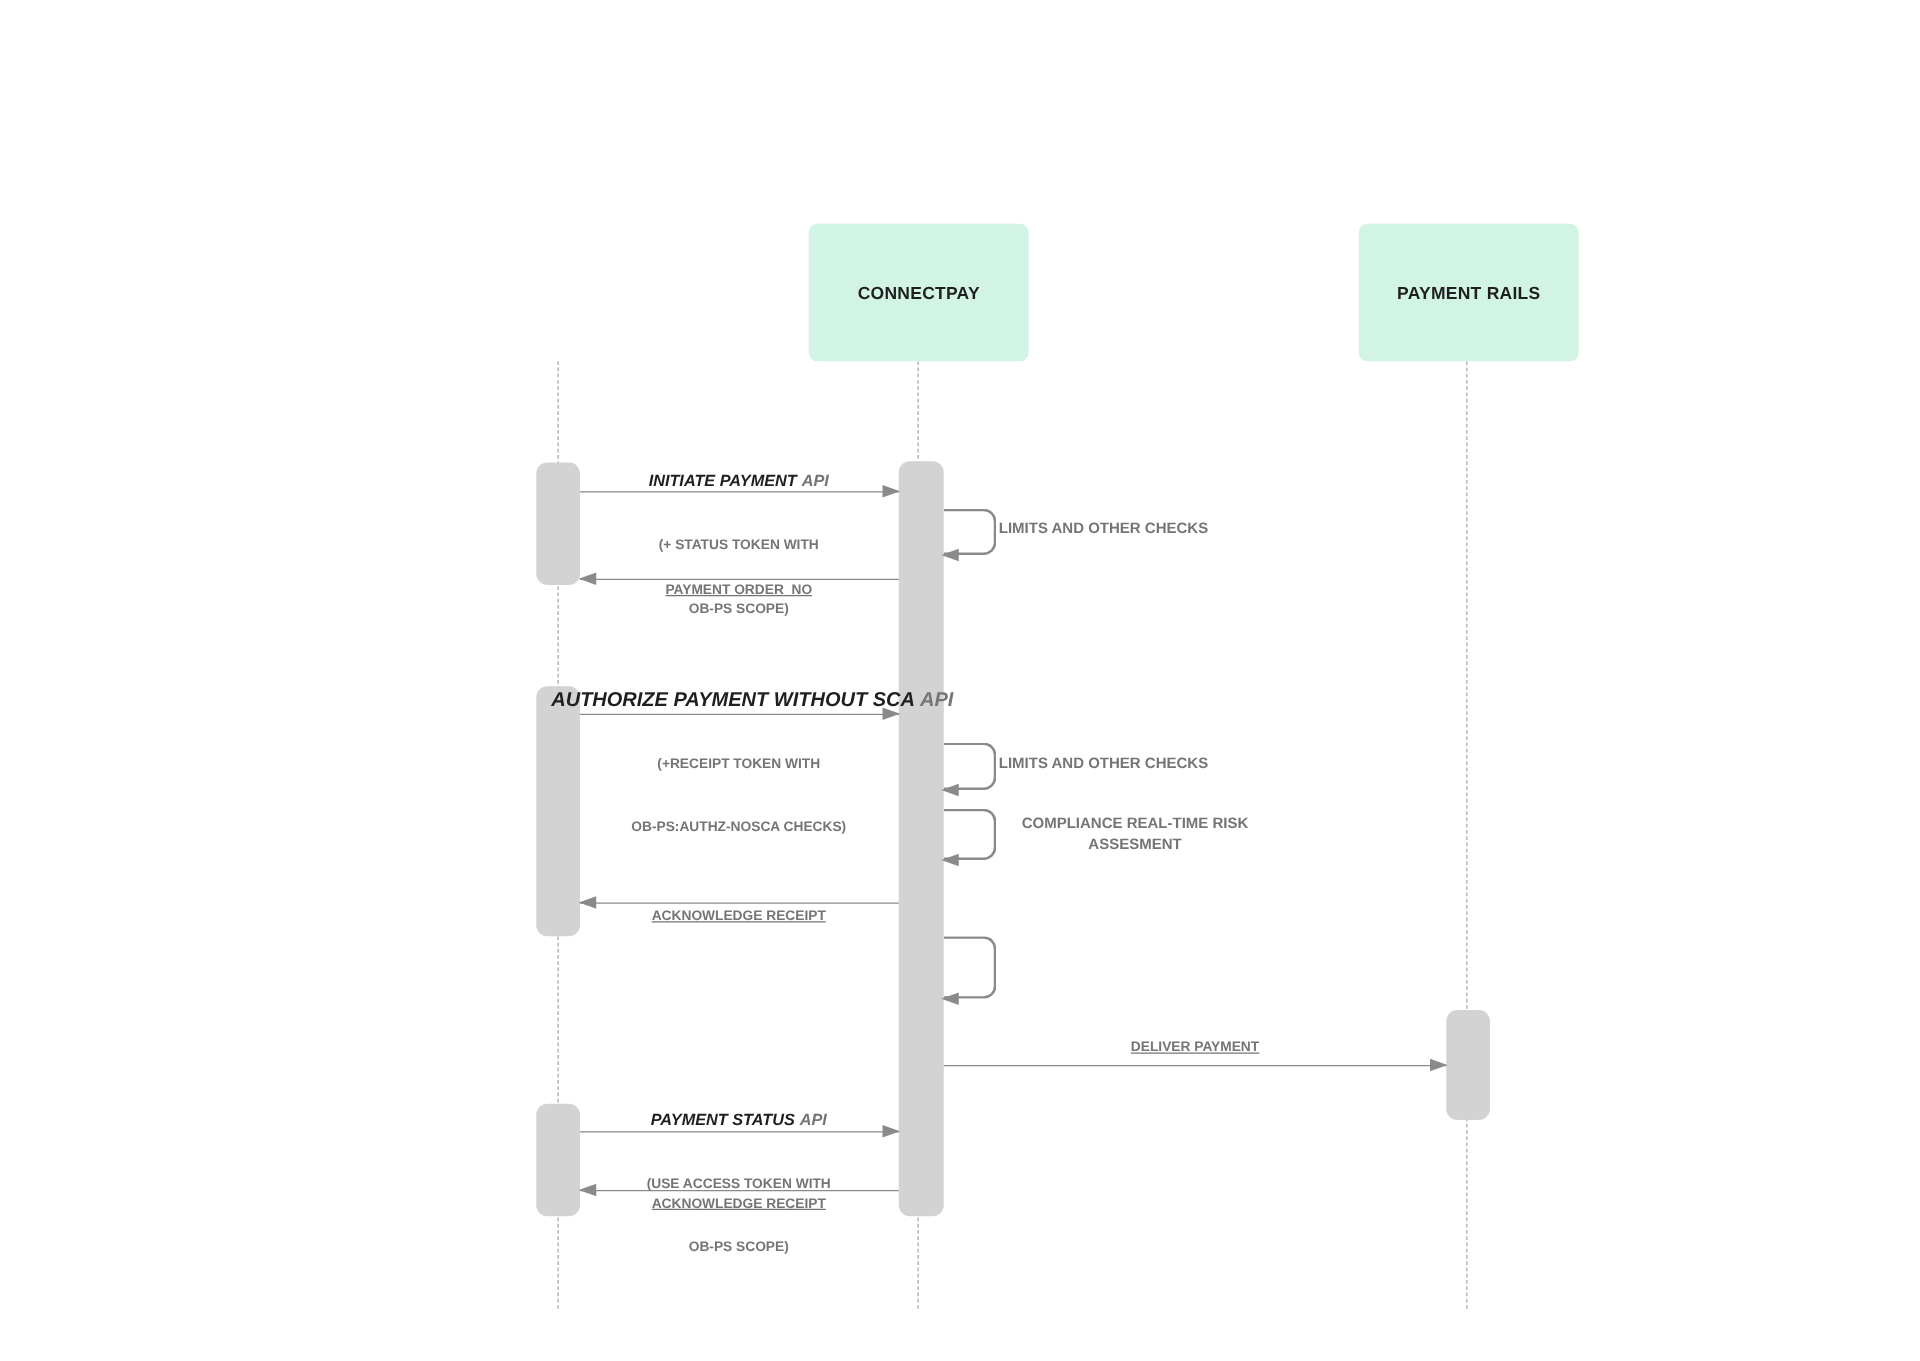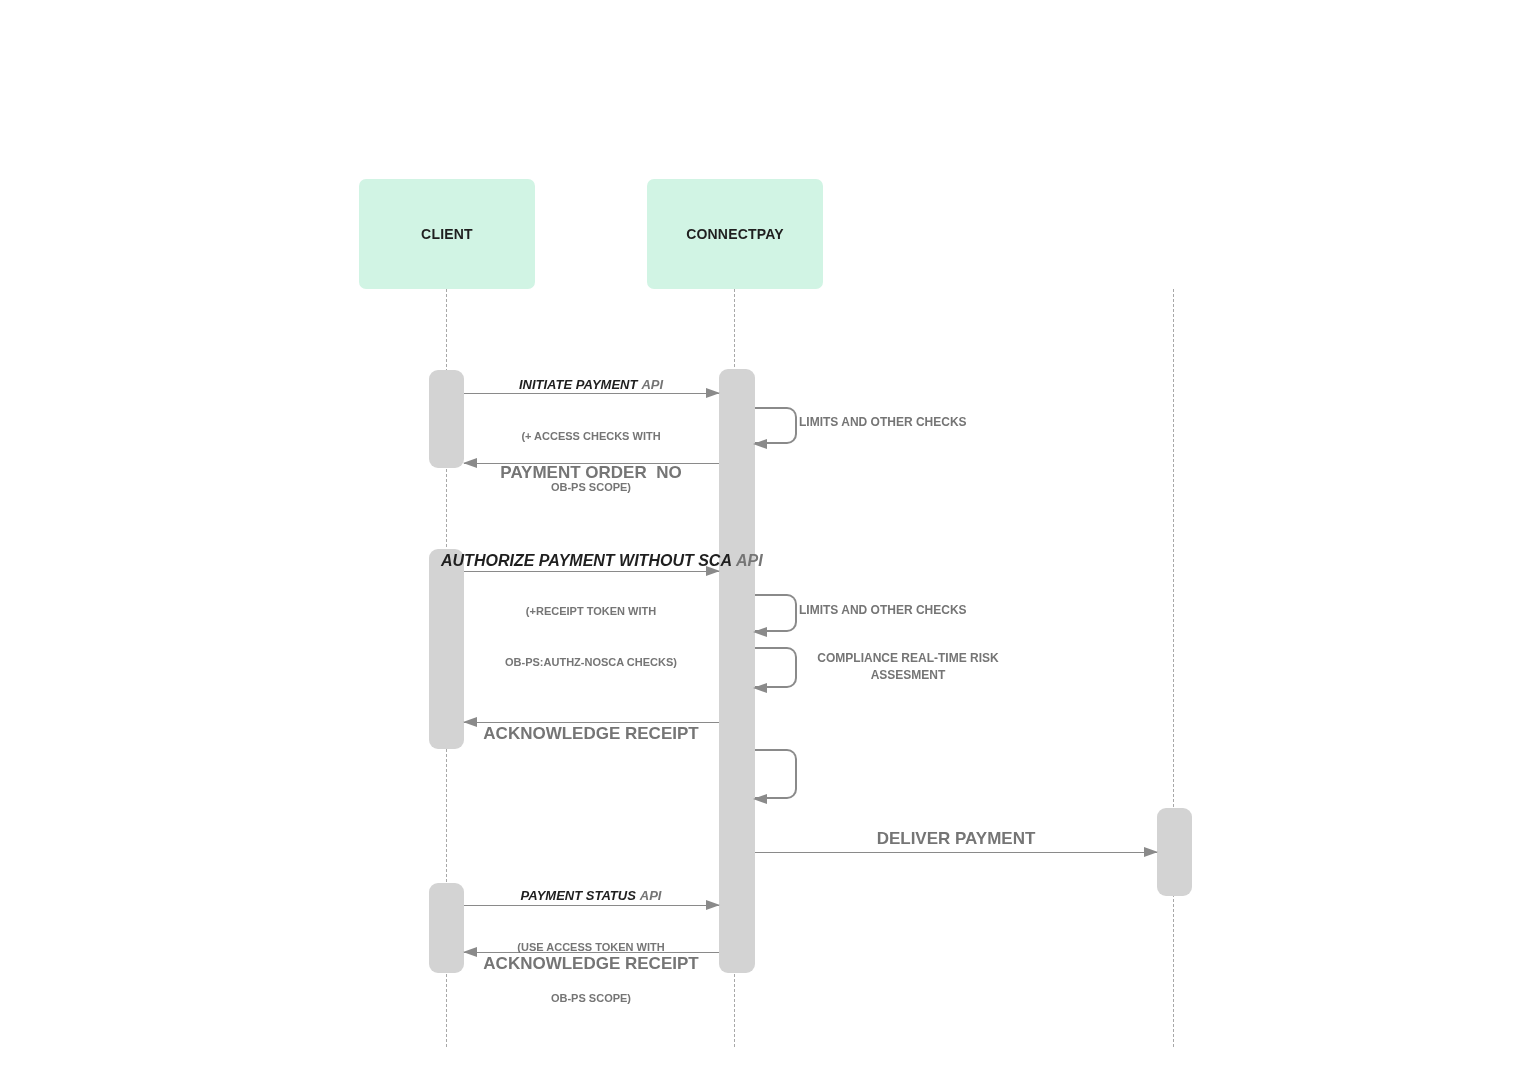--- a/index.html
+++ b/index.html
@@ -87,45 +87,45 @@
     position: absolute;
     text-align: center;
     font-weight: bold;
     color: var(--text-gray);
     white-space: pre;
   }
   .msg-title { font-size: 13px; line-height: 16px; color: var(--text-dark); font-style: italic; }
   .msg-title .suffix { color: var(--text-gray); margin-left: 4px; }
   .msg-title-sm { font-size: 16px; line-height: 15px; }
   .msg-sub { font-size: 11px; line-height: 15px; color: var(--text-gray); }
-  .plain-label { font-size: 17px; line-height: 17px; }
+  .plain-label { font-size: 11px; line-height: 17px; text-decoration: underline; }
   .loop-label {
     position: absolute;
     font-weight: bold;
     font-size: 12px;
     line-height: 17px;
     color: var(--text-gray);
     white-space: pre;
   }
   .loop-label.centered { text-align: center; white-space: normal; }
 </style>
 </head>
 <body>
 
 <div class="canvas" style="--participant-fill: #d1f4e4; --activation-fill: #d3d3d3; --line: #8a8a8a; --text-dark: #1f1f1f; --text-gray: #757575; --lifeline: #a8a8a8;">
 
   <div class="lifeline" style="left:446px;"></div>
   <div class="lifeline" style="left:734px;"></div>
   <div class="lifeline" style="left:1173px;"></div>
 
-  <div class="participant" style="left:359px;">
-    <span>CLIENT</span>
-  </div>
   <div class="participant" style="left:647px;">
     <span>CONNECTPAY</span>
+  </div>
+  <div class="participant" style="left:1087px;">
+    <span>PAYMENT RAILS</span>
   </div>
 
   <div class="activation" style="left:429px; top:370px; height:98px;"></div>
   <div class="activation" style="left:719px; top:369px; height:604px; width:36px;"></div>
   <div class="activation" style="left:429px; top:549px; height:200px;"></div>
   <div class="activation" style="left:429px; top:883px; height:90px;"></div>
   <div class="activation" style="left:1157px; top:808px; height:88px;"></div>
 
   <div class="arrow" style="left:464px; top:393px; width:255px;">
     <i class="head head-right"></i>
@@ -157,21 +157,21 @@
   </div>
   <div class="selfloop" style="top:647px; height:41px;">
     <i class="loop-head"></i>
   </div>
   <div class="selfloop" style="top:749px; height:50px;">
     <i class="loop-head"></i>
   </div>
 
   <div class="msg" style="left:451px; top:341px; width:280px;">
     <div class="msg-title"><span>INITIATE PAYMENT</span><span class="suffix">API</span></div>
-    <div class="msg-sub">(+ ACCESS CHECKS WITH</div>
+    <div class="msg-sub">(+ STATUS TOKEN WITH</div>
     <div class="msg-sub">OB-PS SCOPE)</div>
   </div>
 
   <div class="loop-label" style="left:799px; top:414px;">LIMITS AND OTHER CHECKS</div>
 
   <div class="msg plain-label" style="left:451px; top:464px; width:280px;">PAYMENT ORDER  NO</div>
 
   <div class="msg" style="left:441px; top:517px; width:300px;">
     <div class="msg-title msg-title-sm"><span>AUTHORIZE PAYMENT WITHOUT SCA</span><span class="suffix">API</span></div>
     <div class="msg-sub">(+RECEIPT TOKEN WITH</div>

